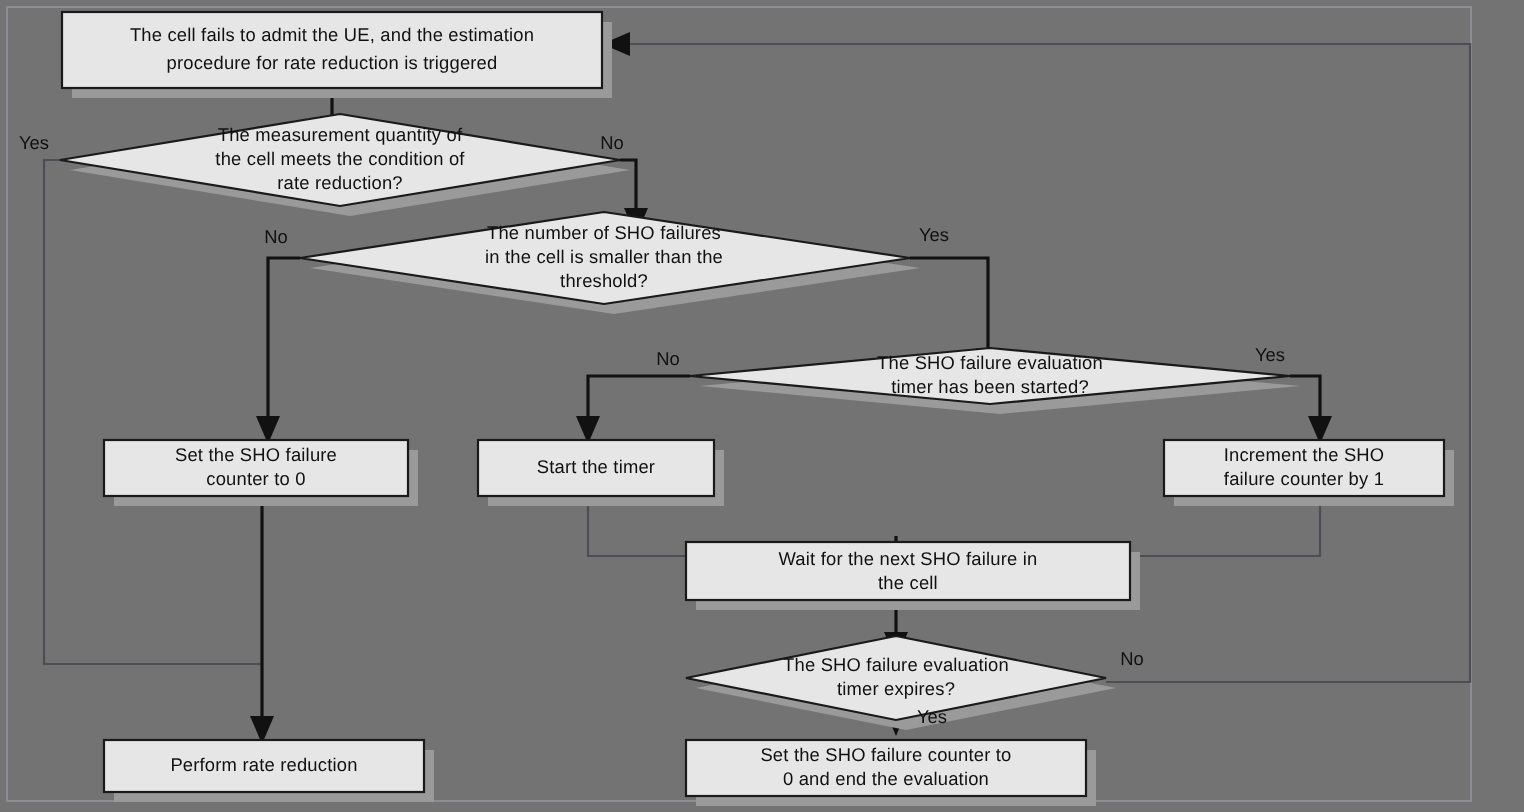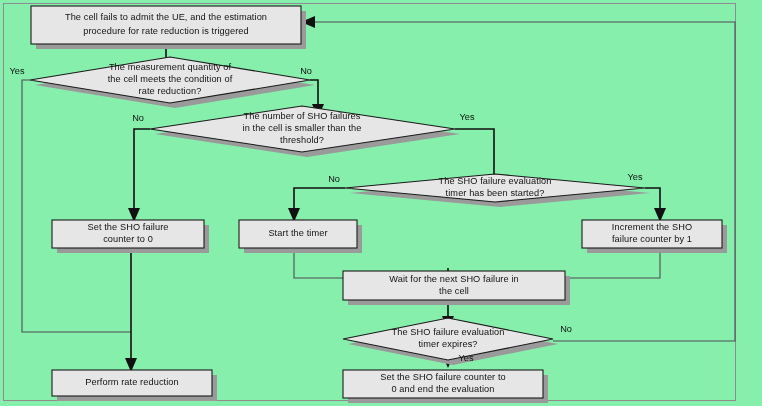--- a/index.html
+++ b/index.html
@@ -4,21 +4,21 @@
 <style>
   html, body {
     margin: 0;
     padding: 0;
     background: #ffffff;
   }
   #page {
     position: relative;
     width: 762px;
     height: 406px;
-    background: #86efac;
+    background: #737373;
     font-family: "Liberation Sans", sans-serif;
     overflow: hidden;
   }
   svg.flow {
     display: block;
     width: 762px;
     height: 406px;
   }
   .node-shape {
     stroke: #1a1a1a;

